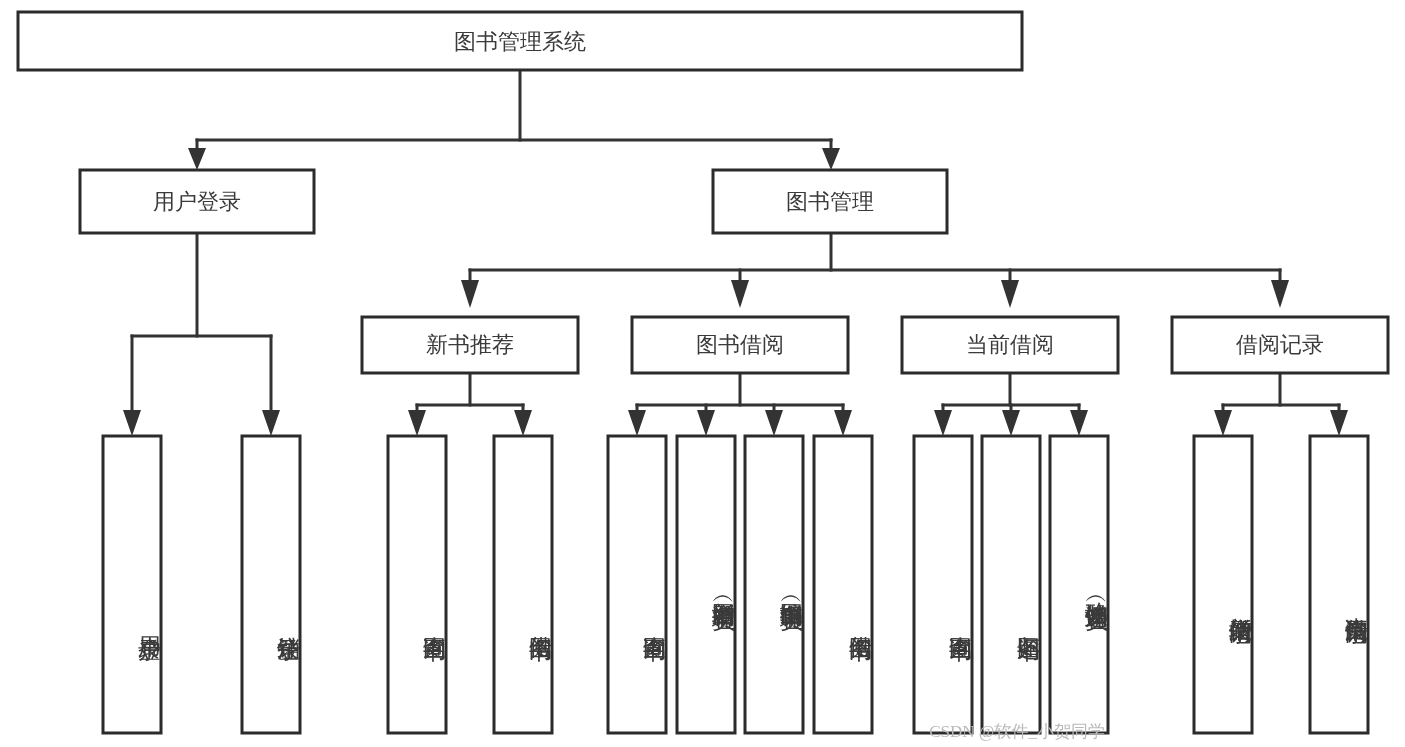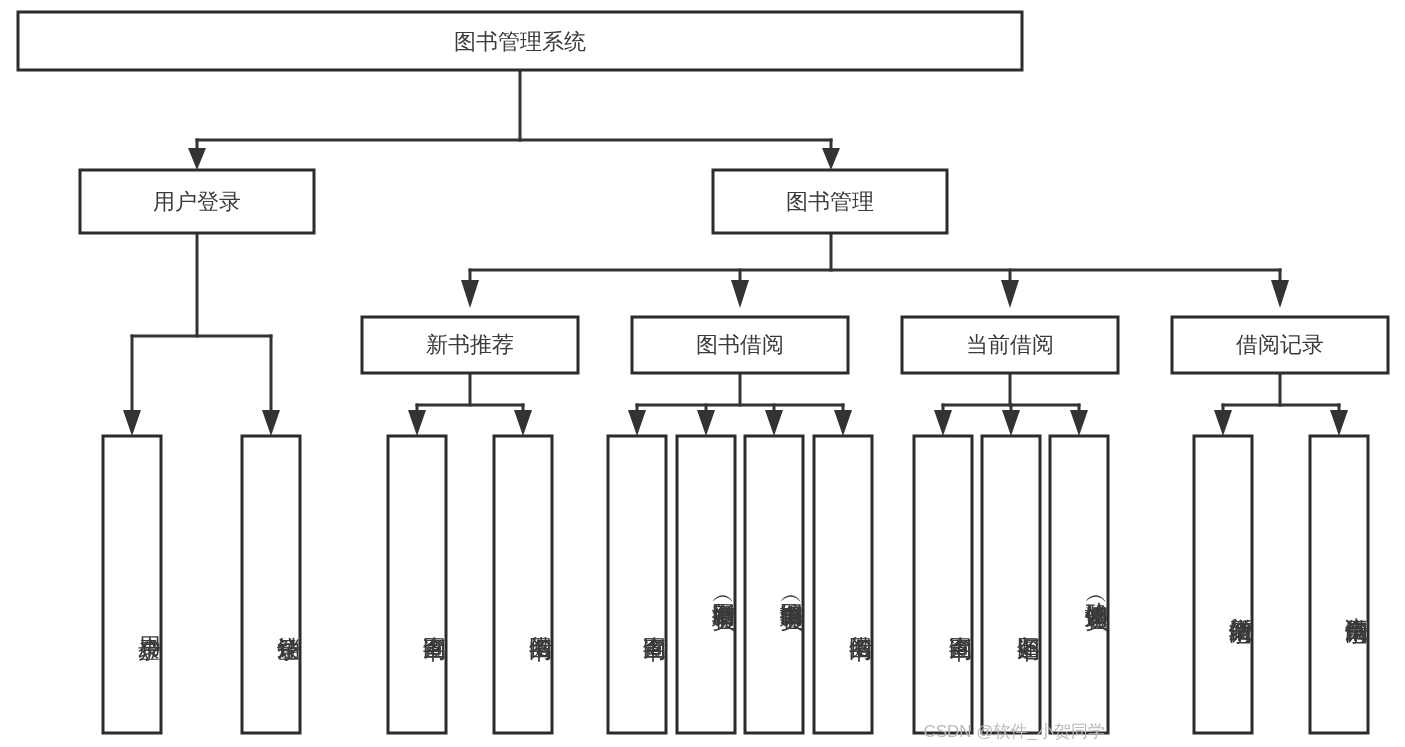--- a/index.html
+++ b/index.html
@@ -61,21 +61,21 @@
     white-space: nowrap;
     pointer-events: none;
     display: flex;
     align-items: flex-start;
     justify-content: center;
   }
   #watermark {
     position: absolute;
     right: 8px;
     bottom: 4px;
-    font-family: Liberation Sans, sans-serif;
+    font-family: Liberation Serif, serif;
     font-size: 17px;
     color: #b9b9b9;
     white-space: nowrap;
   }
 </style>
 </head>
 <body>
 
 <div id="diagram-root">
 

